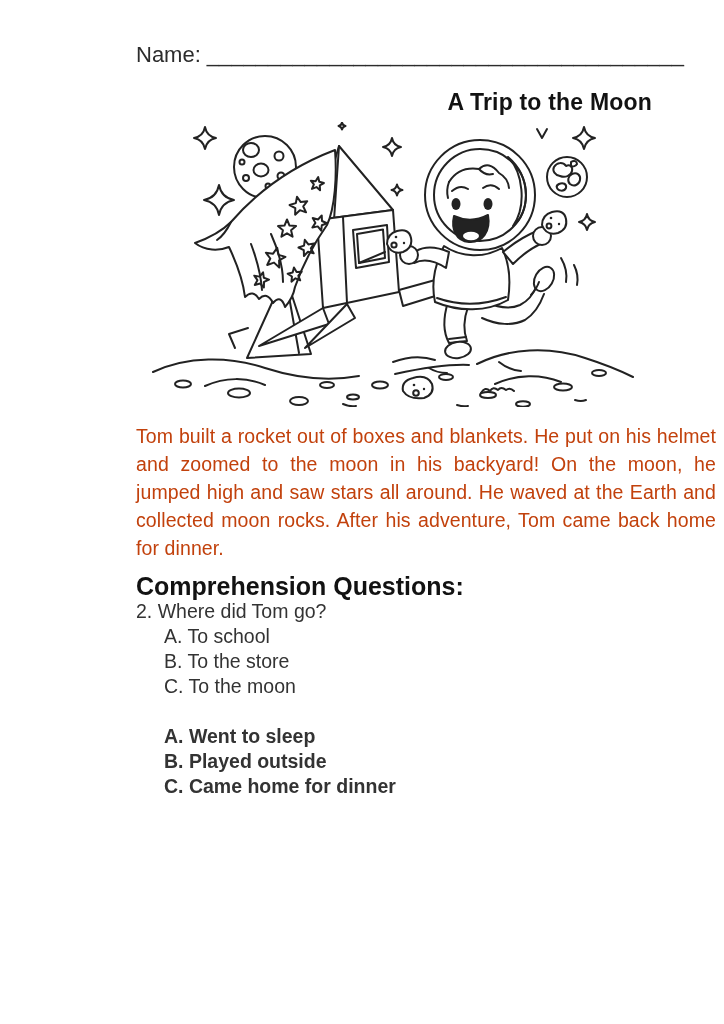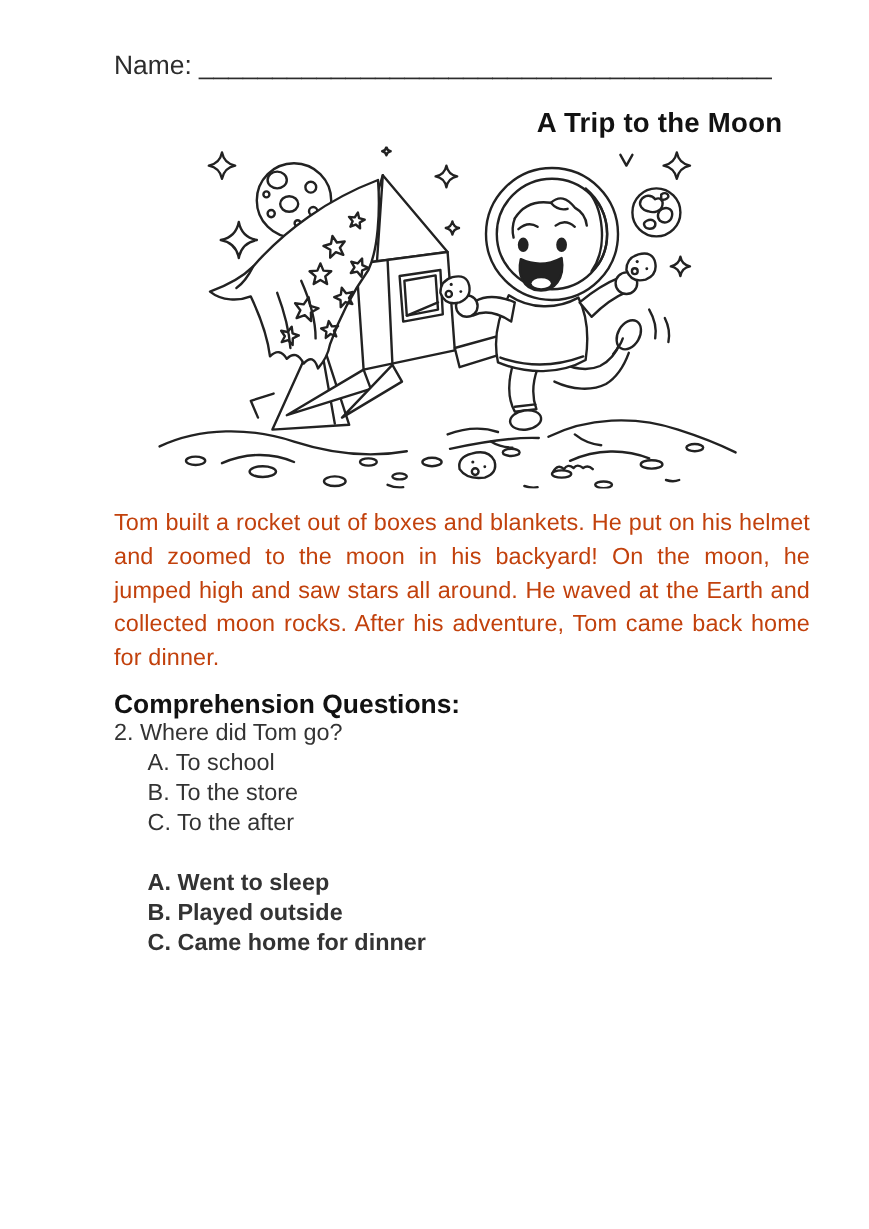--- a/index.html
+++ b/index.html
@@ -8,20 +8,21 @@
     width: 724px; height: 1024px;
     background: #ffffff;
     font-family: "Liberation Sans", sans-serif;
     color: #2e2e2e;
     position: relative;
     overflow: hidden;
   }
   .page {
     position: absolute; inset: 0;
     padding: 42px 72px 0 95px;
+    margin-left: 41px;
   }
   .name-row {
     font-size: 22px; line-height: 26px;
     color: #2c2c2c; white-space: nowrap;
   }
   .name-line { margin-left: 6px; letter-spacing: 0; color: #2c2c2c; }
   .title {
     margin: 20px 0 0 0;
     text-align: right;
     font-size: 23px; line-height: 28px;
@@ -33,21 +34,21 @@
   .story {
     width: 580px;
     margin: 15px 0 0 0;
     font-size: 19.5px; line-height: 28px;
     text-align: justify;
     letter-spacing: 0.1px;
     color: #c2410c;
   }
   .questions { margin-top: 12px; font-size: 19.5px; line-height: 25px; color: #333333; }
   .questions-header {
-    margin: 0; font-size: 22px; line-height: 25px;
+    margin: 0; font-size: 25px; line-height: 25px;
     font-weight: 700; color: #121212;
   }
   .question { margin-top: 0; }
   .question + .question { margin-top: 25px; font-weight: bold; }
   .q-label { line-height: 25px; }
   .option { padding-left: 28px; line-height: 25px; }
   .footer {
     position: absolute; left: 0; right: 0; bottom: 30px;
     text-align: center;
     font-size: 10.5px; line-height: 13px;
@@ -246,21 +247,21 @@
   <p class="story">Tom built a rocket out of boxes and blankets. He put on his helmet and zoomed to the moon in his backyard! On the moon, he jumped high and saw stars all around. He waved at the Earth and collected moon rocks. After his adventure, Tom came back home for dinner.</p>
 
   <div class="questions">
     <h2 class="questions-header">Comprehension Questions:</h2>
 
 
     <div class="question">
       <div class="q-label">2. Where did Tom go?</div>
       <div class="option">A. To school</div>
       <div class="option">B. To the store</div>
-      <div class="option">C. To the after</div>
+      <div class="option">C. To the moon</div>
     </div>
 
     <div class="question">
       <div class="option">A. Went to sleep</div>
       <div class="option">B. Played outside</div>
       <div class="option">C. Came home for dinner</div>
     </div>
   </div>
 
 

